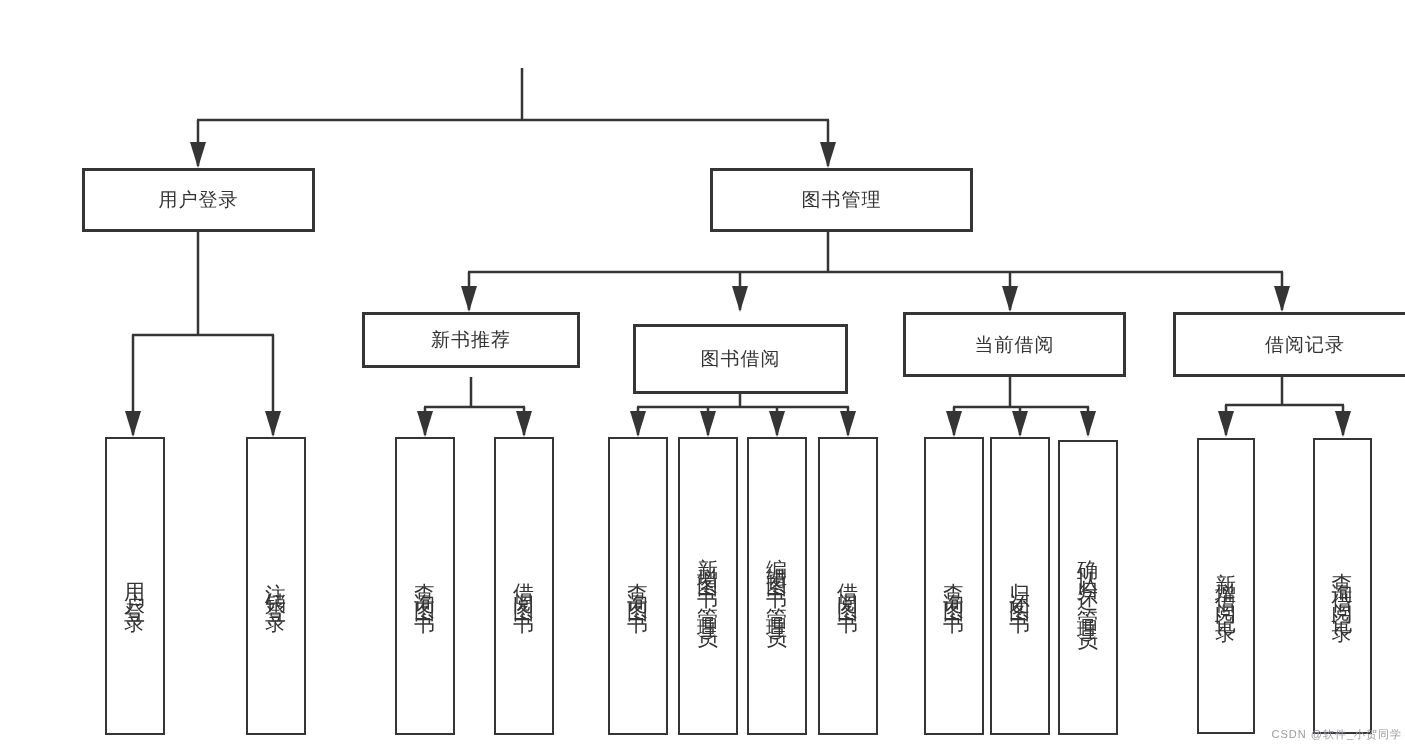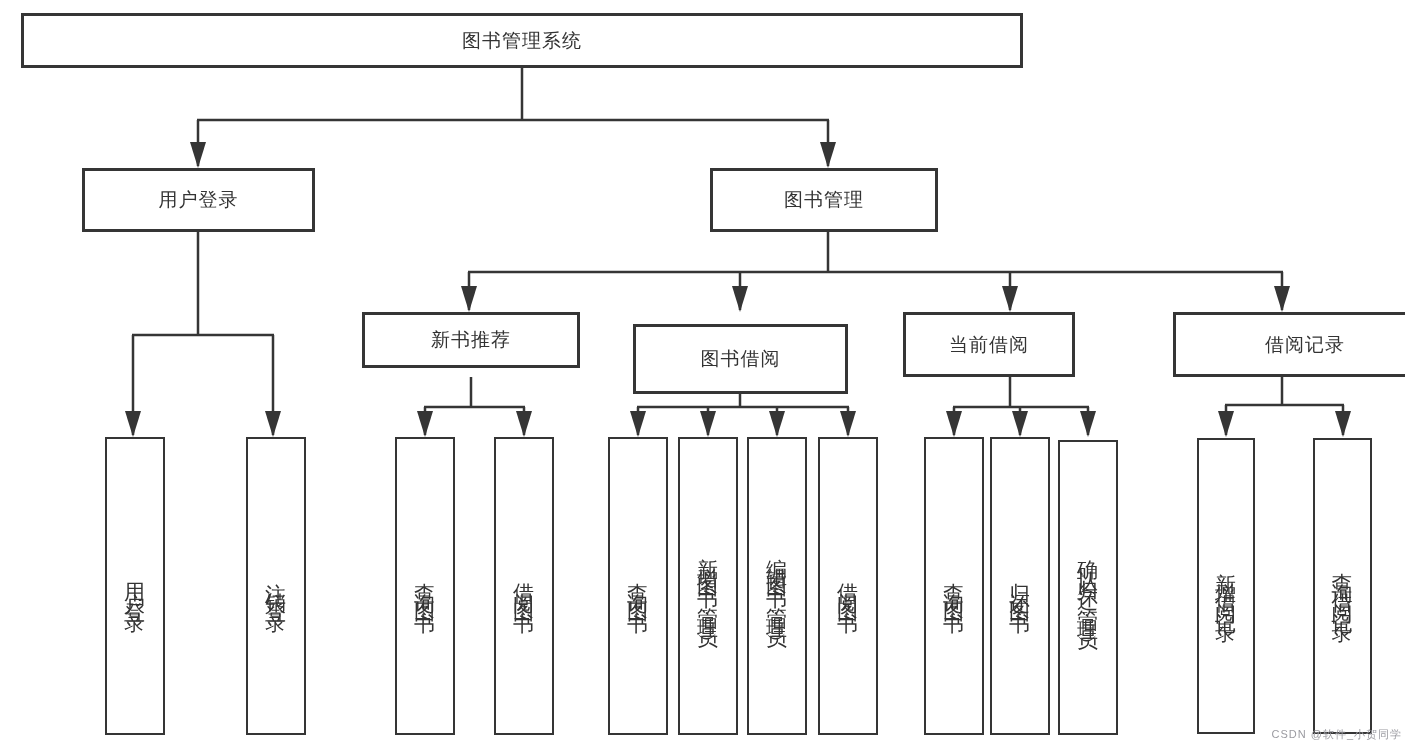--- a/index.html
+++ b/index.html
@@ -98,38 +98,35 @@
       <polygon points="1012,411 1028,411 1020,437"></polygon>
       <polygon points="1080,411 1096,411 1088,437"></polygon>
     </g>
     <g>
       <path d="M1282 377 V406 M1225 405 H1344 M1226 405 V435 M1343 405 V435"></path>
       <polygon points="1218,411 1234,411 1226,437"></polygon>
       <polygon points="1335,411 1351,411 1343,437"></polygon>
     </g>
   </svg>
 
-  <div class="box" style="left:21px; top:13px; width:1002px; height:55px;">
-    <span class="hlabel">图书管理系统</span>
-  </div>
 
   <div class="box" style="left:82px; top:168px; width:233px; height:64px;">
     <span class="hlabel">用户登录</span>
   </div>
-  <div class="box" style="left:710px; top:168px; width:228px; height:64px;">
+  <div class="box" style="left:710px; top:168px; width:263px; height:64px;">
     <span class="hlabel">图书管理</span>
   </div>
 
   <div class="box" style="left:362px; top:312px; width:218px; height:56px;">
     <span class="hlabel">新书推荐</span>
   </div>
   <div class="box" style="left:633px; top:324px; width:215px; height:70px;">
     <span class="hlabel">图书借阅</span>
   </div>
-  <div class="box" style="left:903px; top:312px; width:172px; height:65px;">
+  <div class="box" style="left:903px; top:312px; width:223px; height:65px;">
     <span class="hlabel">当前借阅</span>
   </div>
   <div class="box" style="left:1173px; top:312px; width:264px; height:65px;">
     <span class="hlabel">借阅记录</span>
   </div>
 
   <div class="box leaf" style="left:105px; top:437px; width:60px; height:298px;">
     <span class="vlabel">用户登录</span>
   </div>
   <div class="box leaf" style="left:246px; top:437px; width:60px; height:298px;">

